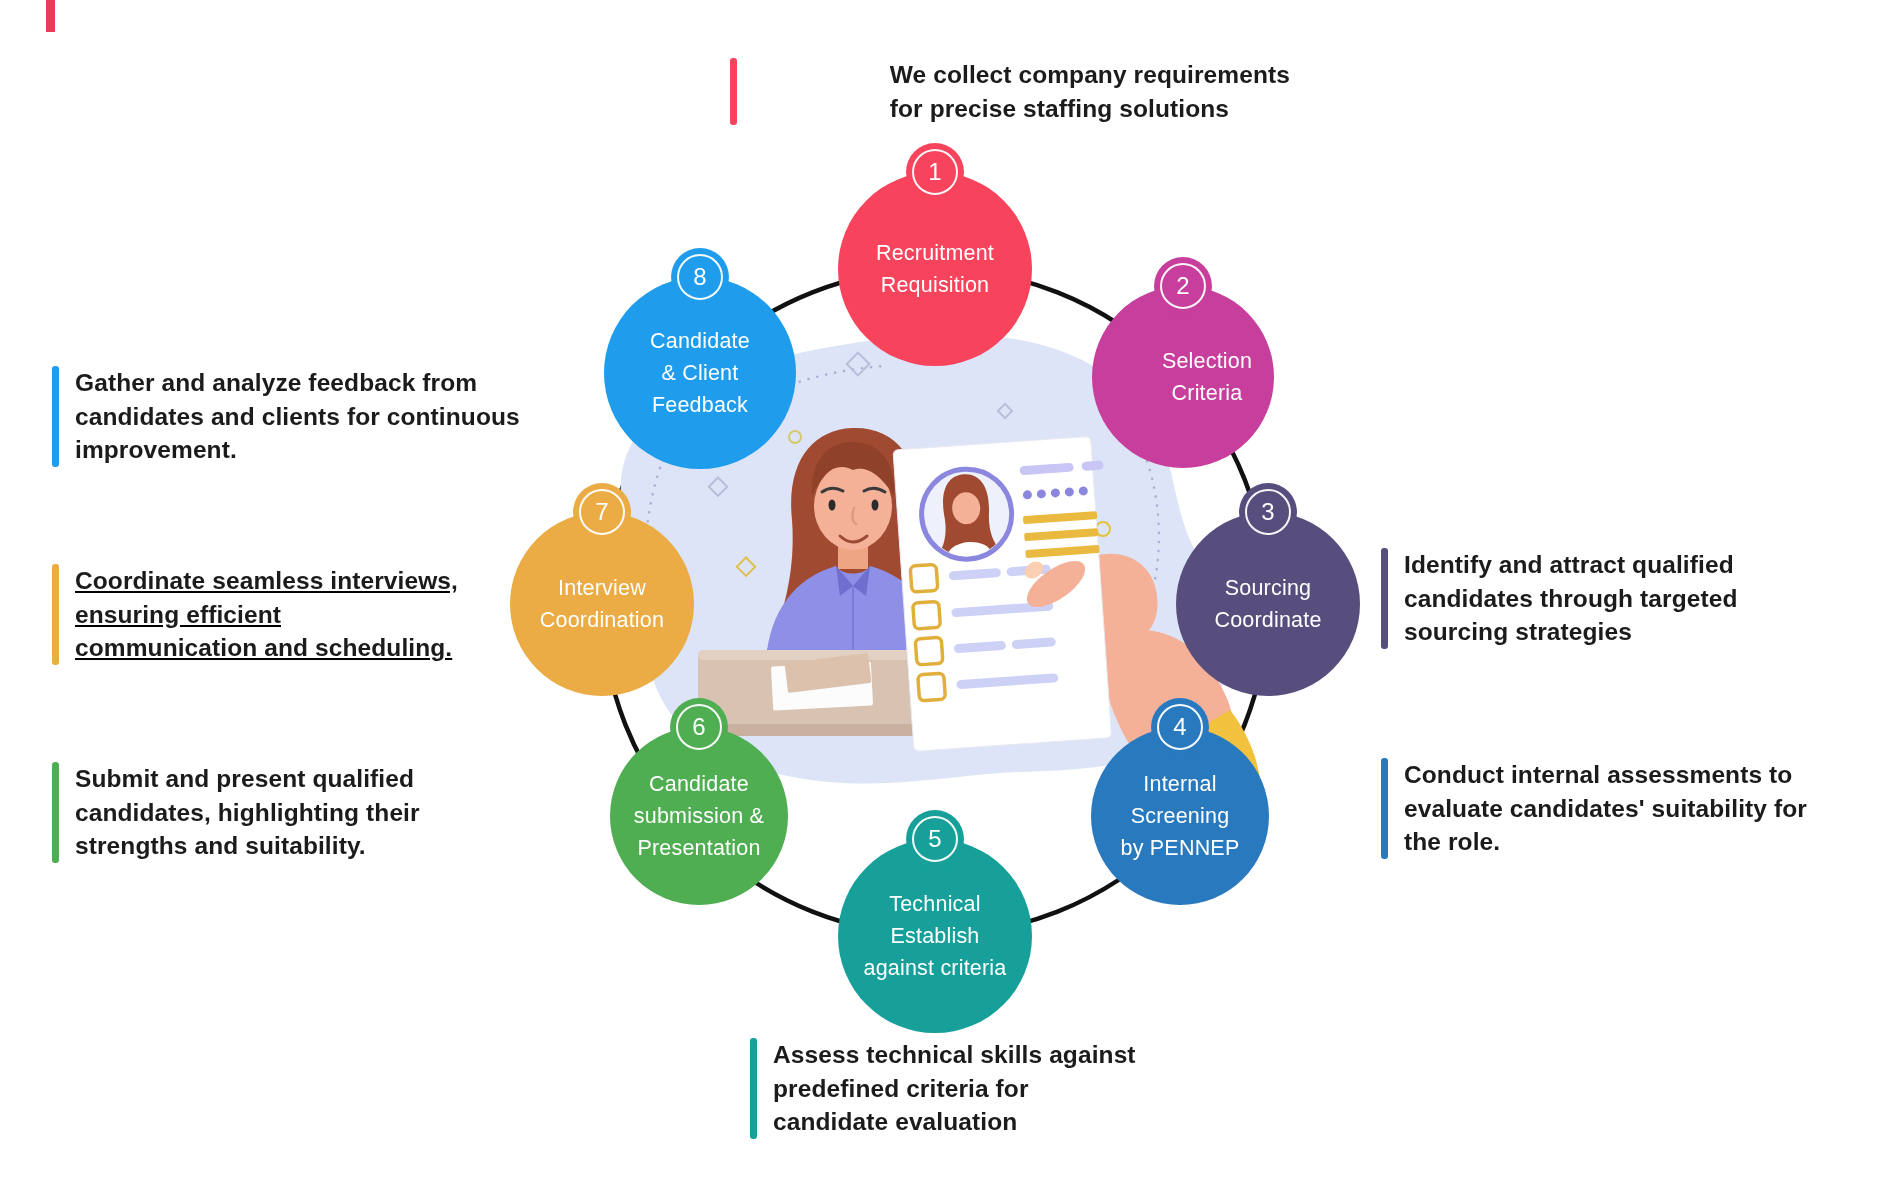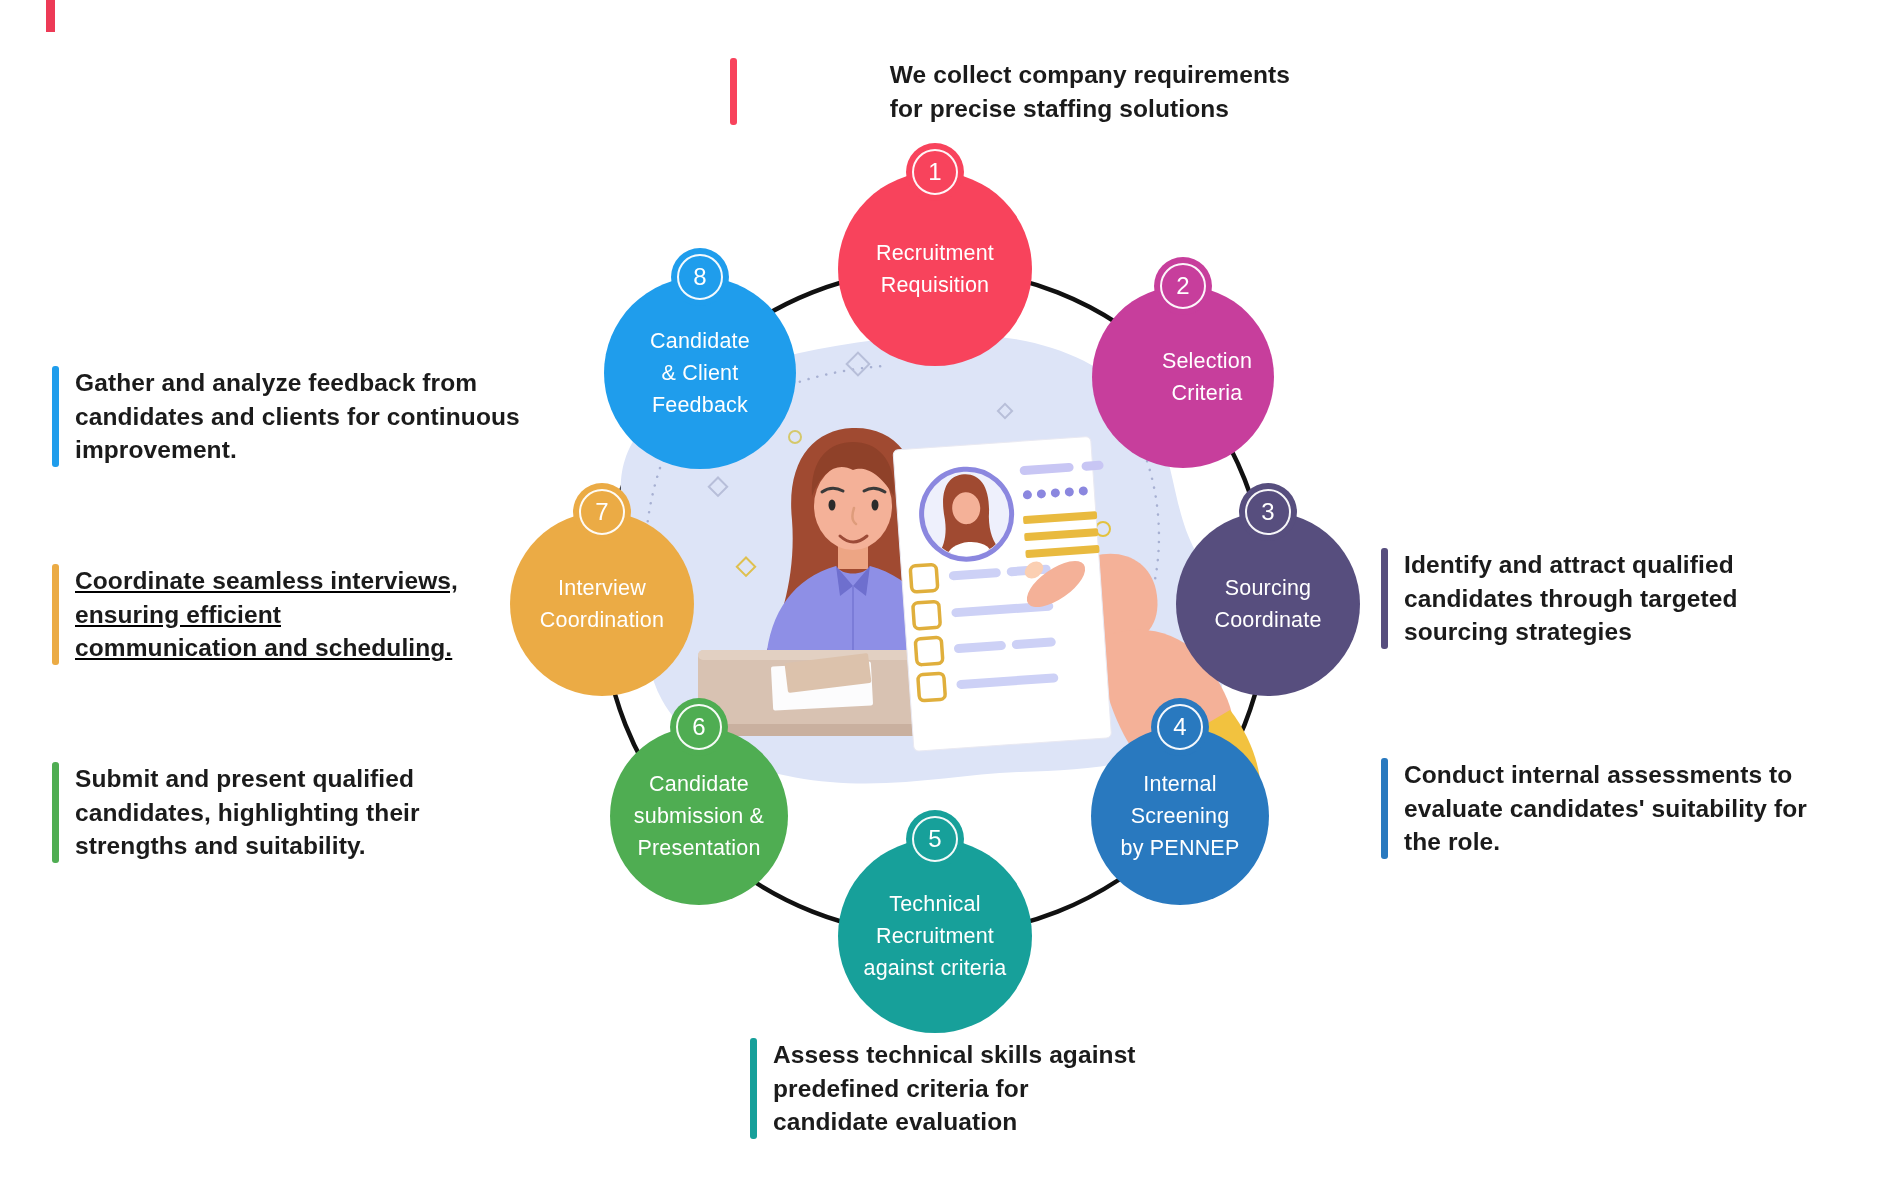--- a/index.html
+++ b/index.html
@@ -184,21 +184,21 @@
   <div class="circle-label" style="left:840px;top:174px;">Recruitment
 Requisition</div>
   <div class="circle-label" style="left:1112px;top:282px;">Selection
 Criteria</div>
   <div class="circle-label" style="left:1173px;top:509px;">Sourcing
 Coordinate</div>
   <div class="circle-label" style="left:1085px;top:721px;">Internal
 Screening
 by PENNEP</div>
   <div class="circle-label" style="left:840px;top:841px;">Technical
-Recruitment
+Establish
 against criteria</div>
   <div class="circle-label" style="left:604px;top:721px;">Candidate
 submission &amp;
 Presentation</div>
   <div class="circle-label" style="left:507px;top:509px;">Interview
 Coordination</div>
   <div class="circle-label" style="left:605px;top:278px;">Candidate
 &amp; Client
 Feedback</div>
 

